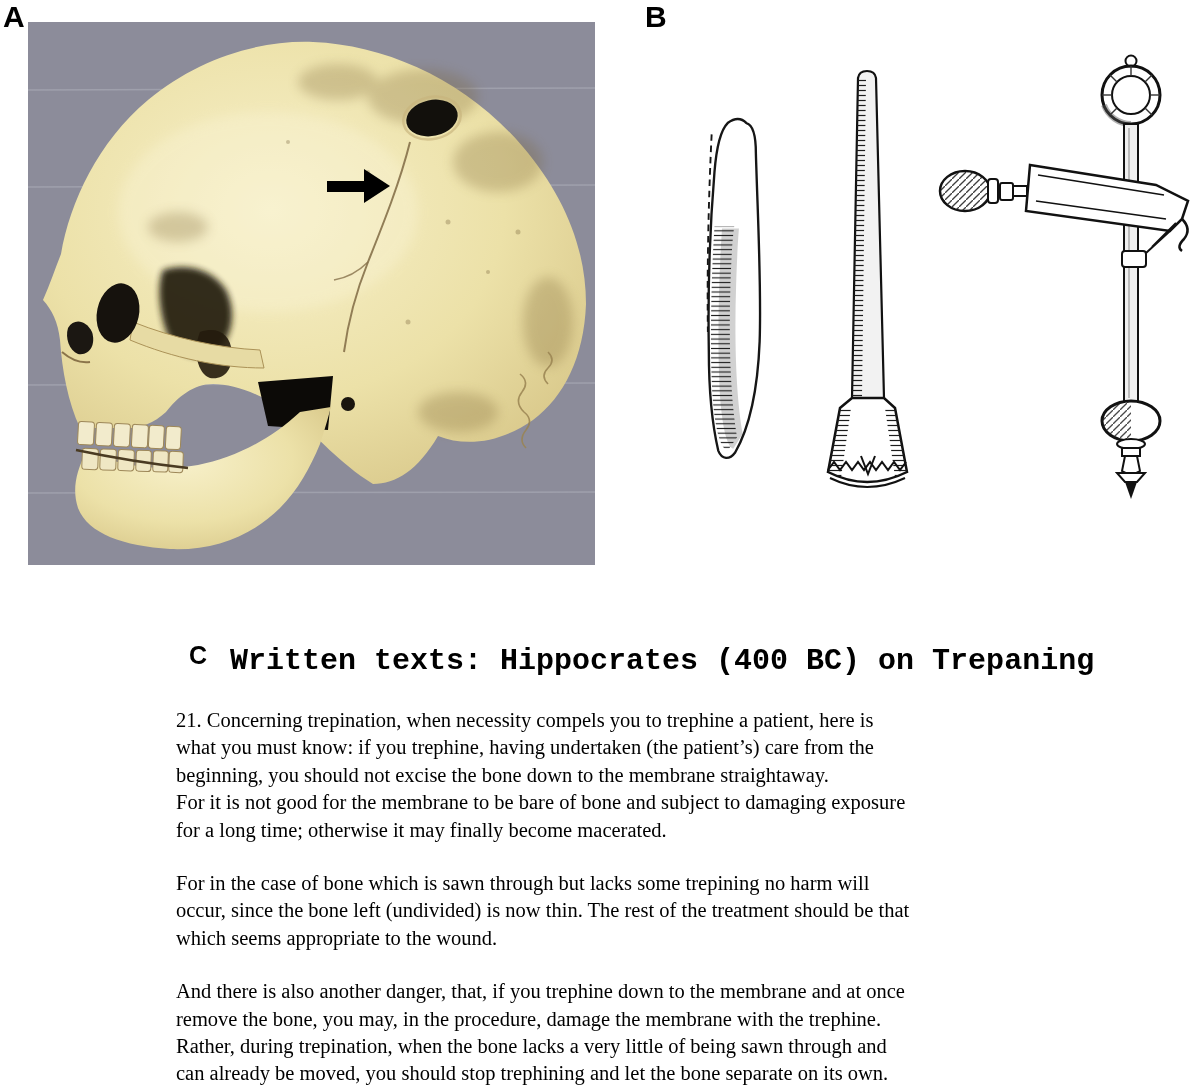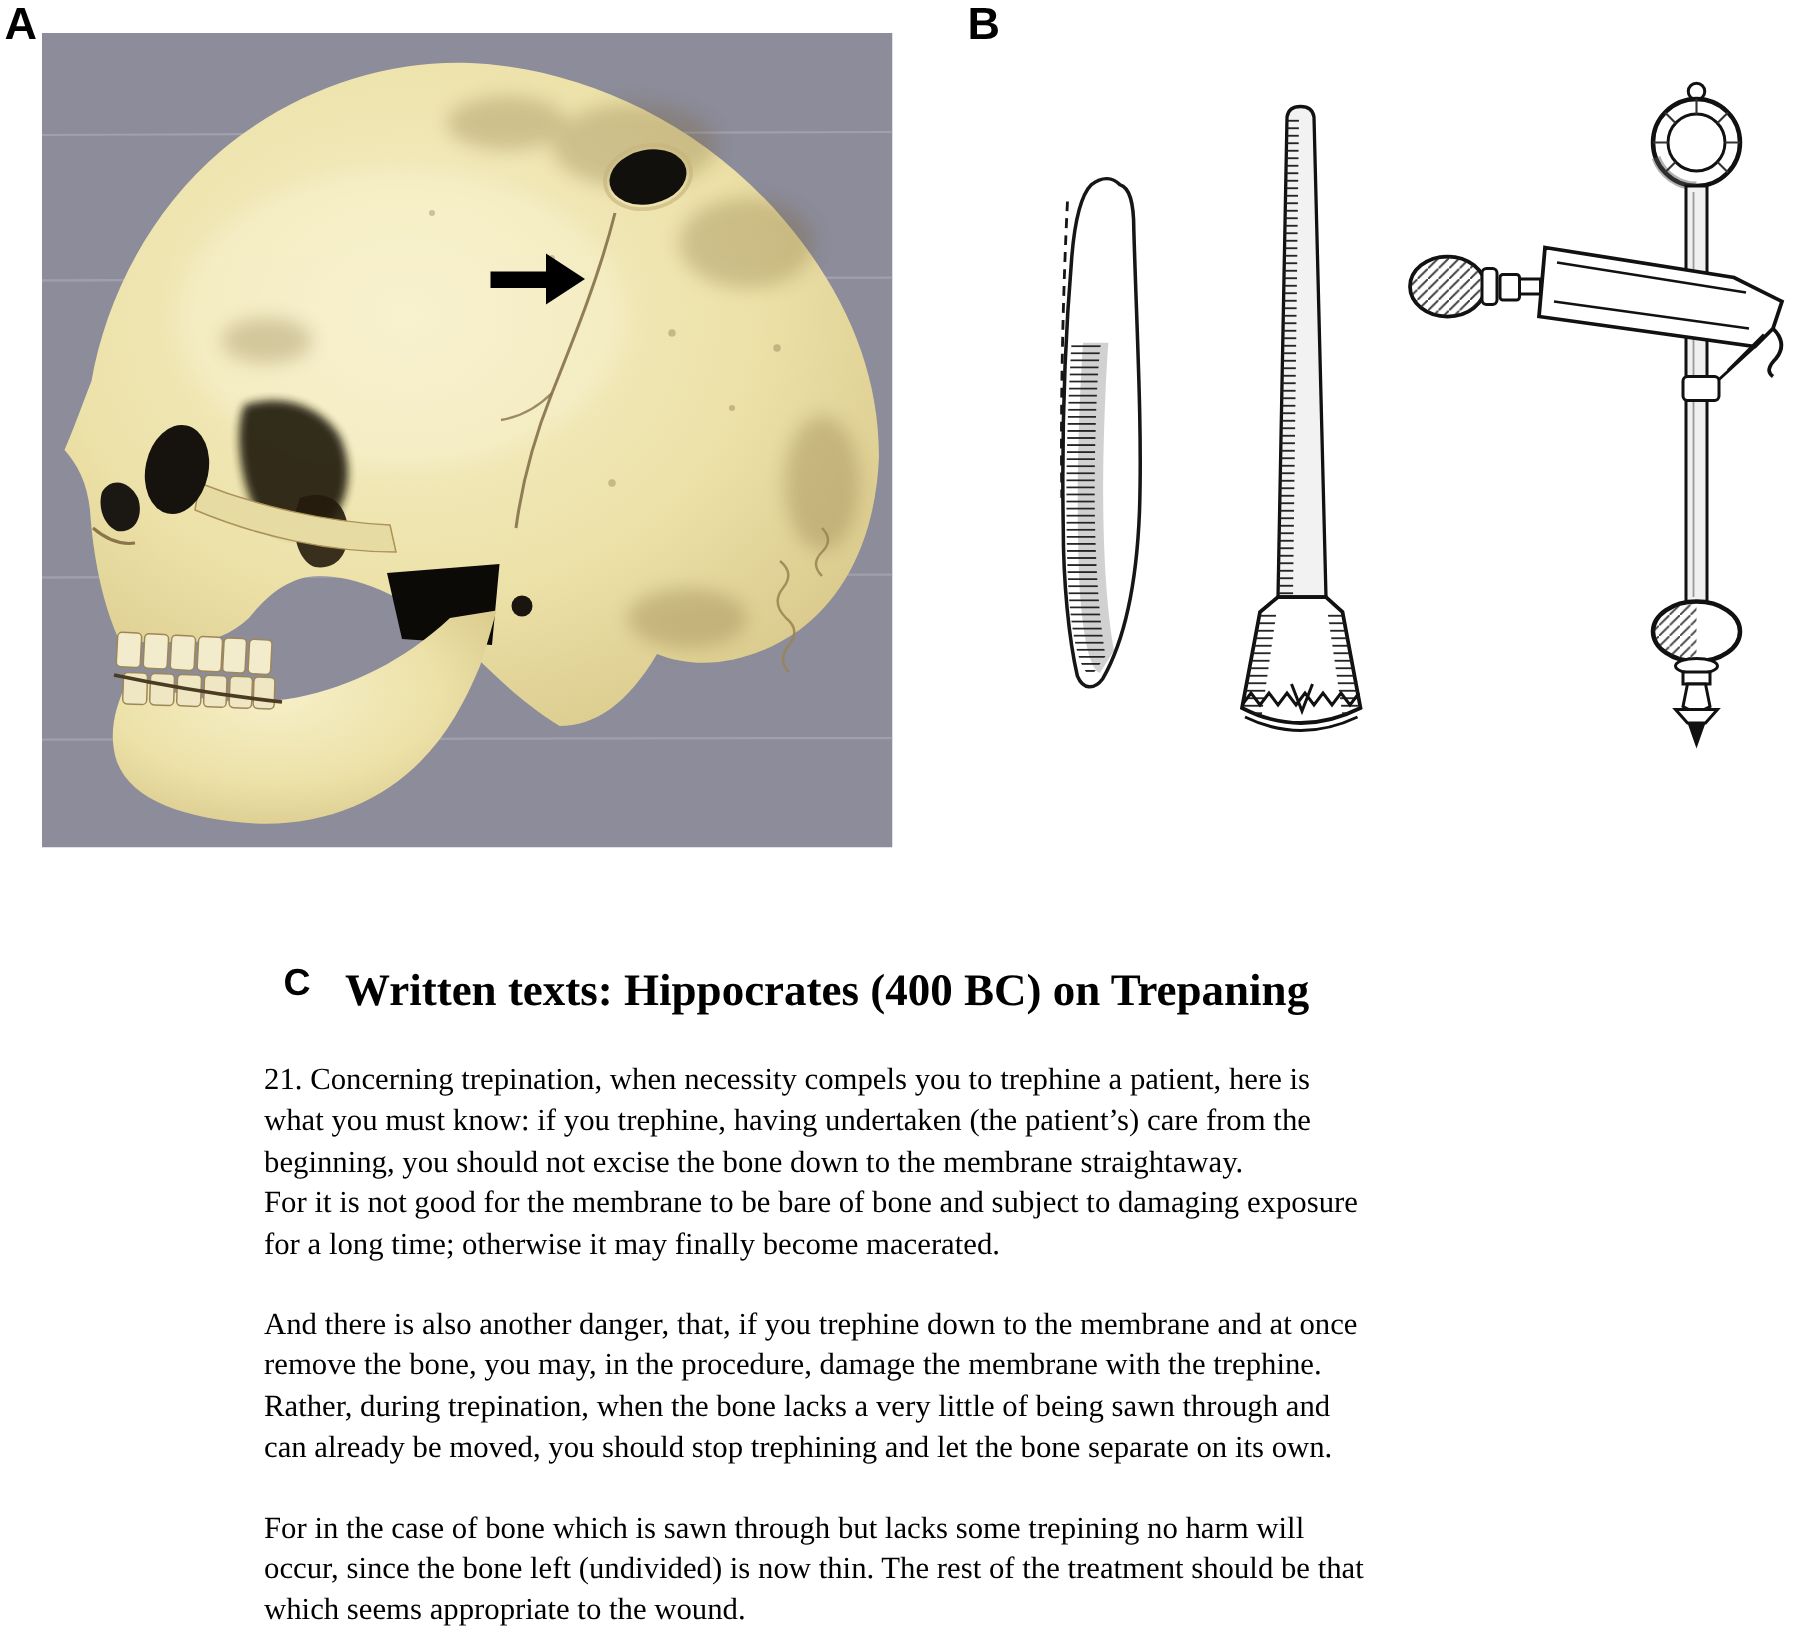--- a/index.html
+++ b/index.html
@@ -8,21 +8,21 @@
   .plabel{position:absolute;font-family:"Liberation Sans",sans-serif;font-weight:bold;line-height:1}
   #labelA{left:3px;top:2px;font-size:30px}
   #labelB{left:645px;top:2px;font-size:30px}
   #labelC{left:189px;top:643px;font-size:25px}
   .photo{position:absolute;left:28px;top:22px;width:567px;height:543px}
   .inst{position:absolute}
   #inst1{left:690px;top:106px}
   #inst2{left:825px;top:68px}
   #inst3{left:938px;top:53px}
   .c-title{position:absolute;left:230px;top:644px;margin:0;font-size:30px;font-weight:bold;
-           font-family:Liberation Serif, serif;white-space:nowrap}
+           font-family:Liberation Mono, monospace;white-space:nowrap}
   .c-text{position:absolute;left:176px;top:707px;width:865px;font-size:20.5px;line-height:27.4px}
   .c-text p{margin:0 0 26px 0;white-space:pre-line}
 </style>
 </head>
 <body>
 
 <div class="page">
 
   <svg width="0" height="0" style="position:absolute">
     <defs>
@@ -201,22 +201,22 @@
     <polygon points="187,429 199,429 193,446" fill="#111"></polygon>
   </svg>
 
   <h1 class="c-title">Written texts: Hippocrates (400 BC) on Trepaning</h1>
   <div class="c-text">
     <p>21. Concerning trepination, when necessity compels you to trephine a patient, here is
 what you must know: if you trephine, having undertaken (the patient’s) care from the
 beginning, you should not excise the bone down to the membrane straightaway.
 For it is not good for the membrane to be bare of bone and subject to damaging exposure
 for a long time; otherwise it may finally become macerated.</p>
+    <p>For in the case of bone which is sawn through but lacks some trepining no harm will
+occur, since the bone left (undivided) is now thin. The rest of the treatment should be that
+which seems appropriate to the wound.</p>
     <p>And there is also another danger, that, if you trephine down to the membrane and at once
 remove the bone, you may, in the procedure, damage the membrane with the trephine.
 Rather, during trepination, when the bone lacks a very little of being sawn through and
 can already be moved, you should stop trephining and let the bone separate on its own.</p>
-    <p>For in the case of bone which is sawn through but lacks some trepining no harm will
-occur, since the bone left (undivided) is now thin. The rest of the treatment should be that
-which seems appropriate to the wound.</p>
   </div>
 
 </div>
 
 </body></html>

